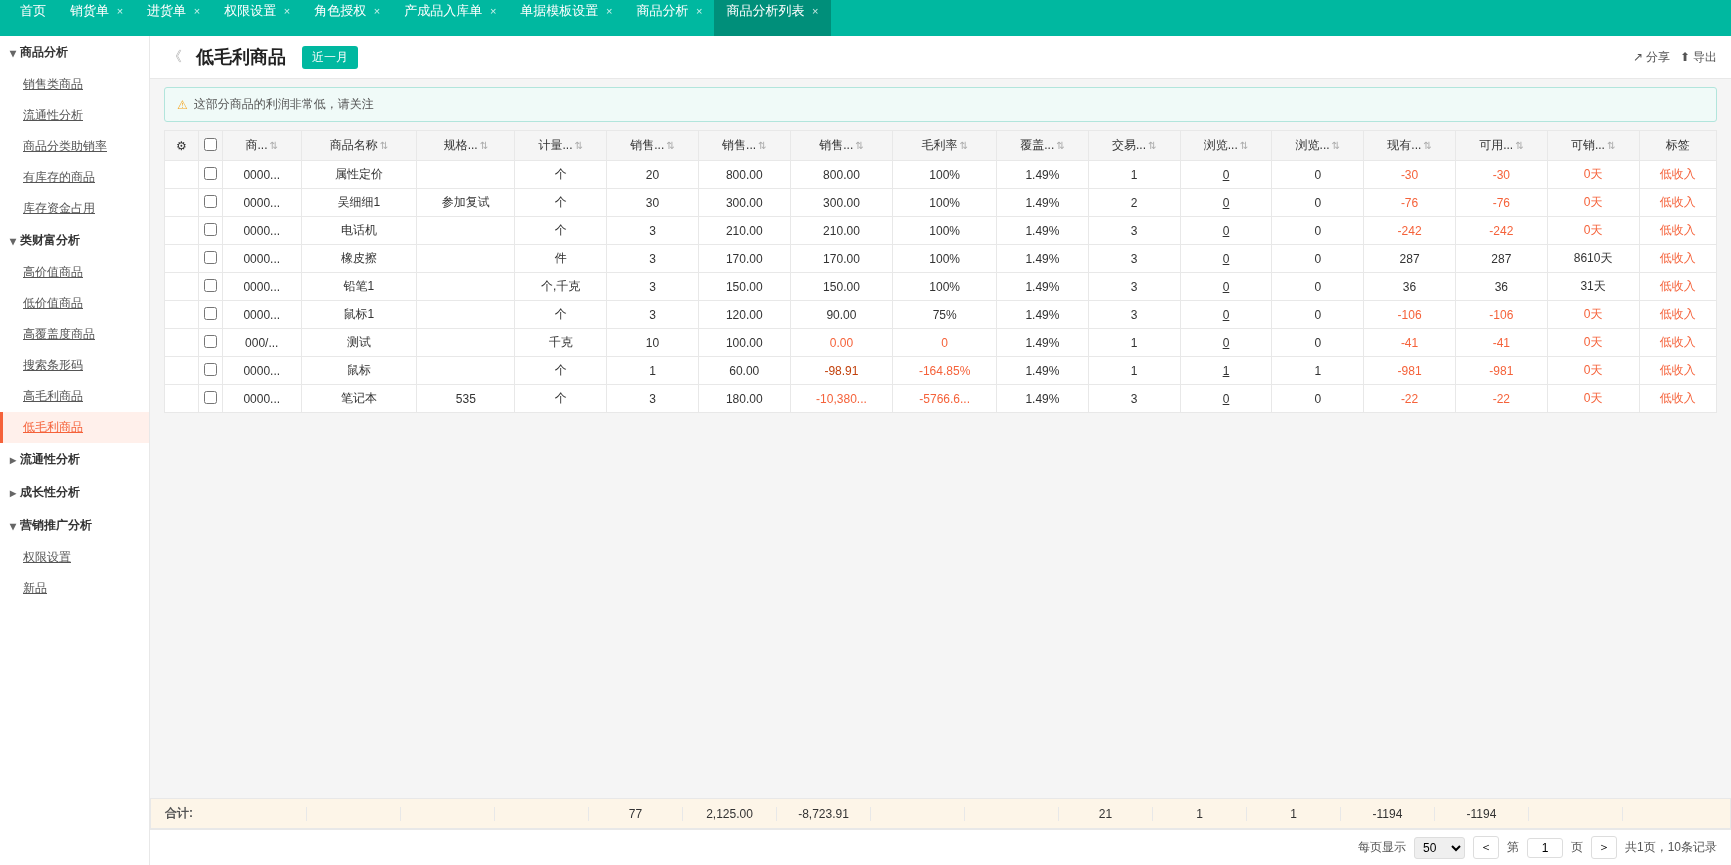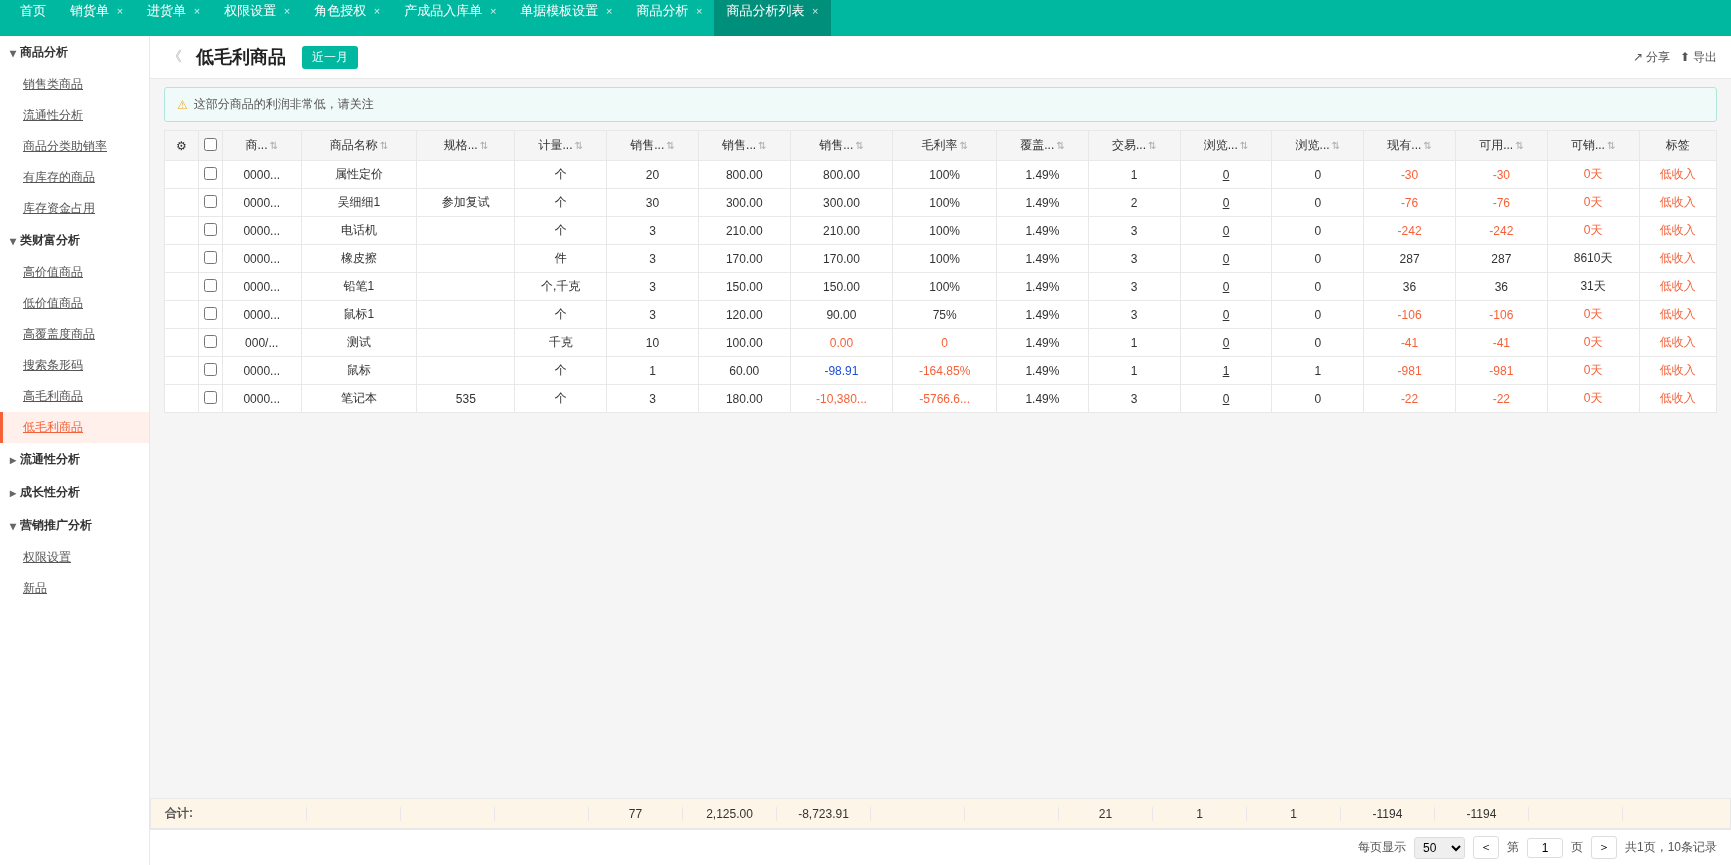--- a/index.html
+++ b/index.html
@@ -500,21 +500,21 @@
   </tr>
             <tr>
     <td></td>
     <td class="checkbox-cell"><input type="checkbox" style=""></td>
     <td>0000...</td>
     <td>鼠标</td>
     <td></td>
     <td>个</td>
     <td>1</td>
     <td>60.00</td>
-    <td style="color:#1d4ed8">-98.91</td>
+    <td style="color:#c2410c">-98.91</td>
     <td style="color:#f5623a">-164.85%</td>
     <td>1.49%</td>
     <td>1</td>
     <td style="text-decoration:underline;cursor:pointer">1</td>
     <td>1</td>
     <td style="color:#f5623a">-981</td>
     <td style="color:#f5623a">-981</td>
     <td style="color:#f5623a">0天</td>
     <td style="color:#f5623a">低收入</td>
   </tr>

